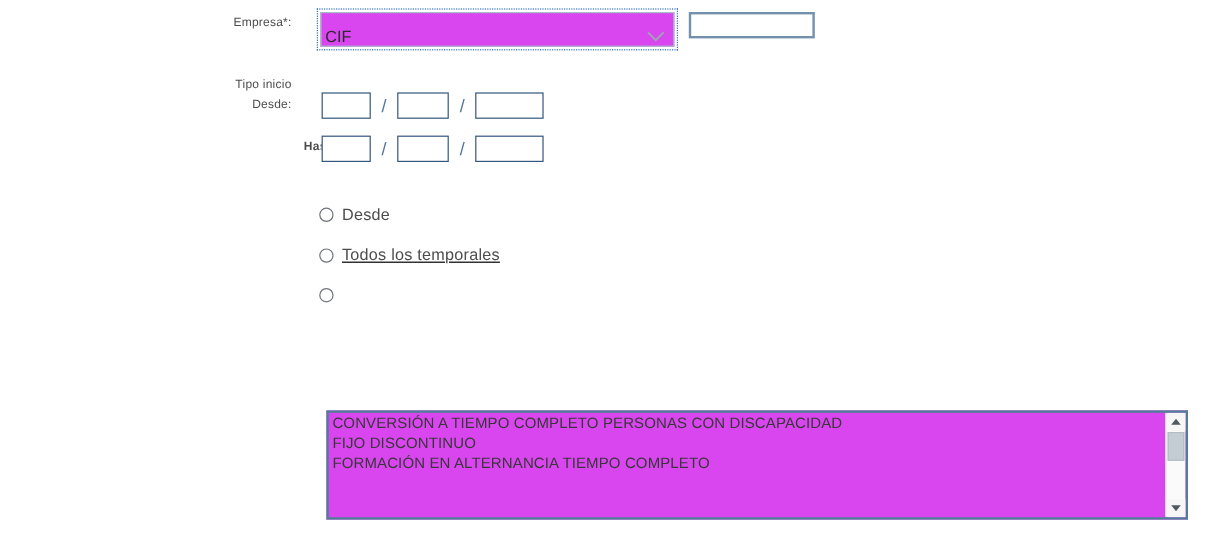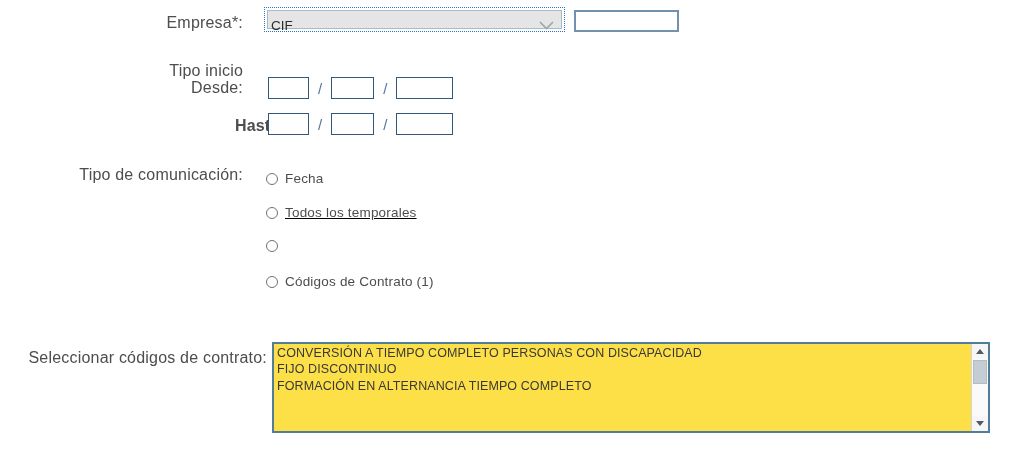--- a/index.html
+++ b/index.html
@@ -2,28 +2,28 @@
 <html><head>
 <meta charset="utf-8">
 <style>
   * { margin:0; padding:0; box-sizing:border-box; }
   html,body { background:#ffffff; }
   .screen {
     position:relative; width:1024px; height:451px; background:#ffffff;
     font-family:"Liberation Sans", sans-serif; overflow:hidden;
   }
   .lbl {
-    position:absolute; color:#4d4d4d; font-size:16px; text-align:right;
+    position:absolute; color:#4d4d4d; font-size:10px; text-align:right;
     letter-spacing:0.2px; white-space:nowrap;
   }
   
   #lbl-empresa { top:14px; right:781px; }
   .select-box {
-    position:absolute; left:267px; top:10px; width:295px; height:19px;
-    background:#e5e5e5; border:1px solid #a7bbc7;
+    position:absolute; left:267px; top:10px; width:295px; height:29px;
+    background:#d946ef; border:1px solid #a7bbc7;
     outline:1px dotted #2f6fc1; outline-offset:2px;
     display:flex; align-items:center; justify-content:space-between;
     padding:12px 7px 0 3px; cursor:default;
   }
   .select-box .val { font-size:13.5px; color:#2b2b2b; }
   .txt-input {
     position:absolute; border:2px solid #7191ac; background:#fff;
     font-family:"Liberation Sans", sans-serif; font-size:13px; color:#333;
     padding:0 3px;
   }
@@ -51,21 +51,21 @@
   #radio-row-2 { top:240px; } #radio-row-3 { top:274px; }
   .radio-circle {
     width:12px; height:12px; border:1px solid #6f737a; border-radius:50%;
     background:#fff; flex:0 0 auto;
   }
   .radio-label { font-size:13.5px; color:#4d4d4d; letter-spacing:0.2px; }
   
   #lbl-codigos { top:349px; right:757px; }
   .listbox {
     position:absolute; left:272px; top:342px; width:718px; height:91px;
-    border:2px solid #527d99; background:#fde047; overflow:hidden;
+    border:2px solid #527d99; background:#d946ef; overflow:hidden;
   }
   .options {
     position:absolute; left:0; top:1px; right:17px; bottom:0; overflow:hidden;
   }
   .option {
     font-size:12.5px; color:#383838; line-height:16.4px; white-space:nowrap;
     padding-left:3px; letter-spacing:0.1px; cursor:default;
   }
   .scrollbar {
     position:absolute; top:0; right:0; width:17px; height:100%;
@@ -124,39 +124,33 @@
   <div class="lbl" id="lbl-hasta">Hasta:</div>
 
   <div class="date-row" id="row-hasta">
     <input class="date-input d-sm" type="text" value="" style="">
     <span class="slash">/</span>
     <input class="date-input d-md" type="text" value="" style="">
     <span class="slash">/</span>
     <input class="date-input d-lg" type="text" value="" style="">
   </div>
 
-  <div class="lbl" id="lbl-tipo">Tipo de comunicación:</div>
 
   <div class="radio-row" id="radio-row-0">
     <span class="radio-circle"></span>
-    <span class="radio-label">Fecha</span>
+    <span class="radio-label">Desde</span>
   </div>
   <div class="radio-row" id="radio-row-1">
     <span class="radio-circle"></span>
     <span class="radio-label">Todos los temporales</span>
   </div>
   <div class="radio-row" id="radio-row-2">
     <span class="radio-circle"></span>
   </div>
-  <div class="radio-row" id="radio-row-3">
-    <span class="radio-circle"></span>
-    <span class="radio-label">Códigos de Contrato (1)</span>
-  </div>
 
-  <div class="lbl" id="lbl-codigos">Seleccionar códigos de contrato:</div>
 
   <div class="listbox">
     <div class="options">
       <div class="option">CONVERSIÓN A TIEMPO COMPLETO PERSONAS CON DISCAPACIDAD</div>
       <div class="option">FIJO DISCONTINUO</div>
       <div class="option">FORMACIÓN EN ALTERNANCIA TIEMPO COMPLETO</div>
     </div>
     <div class="scrollbar">
       <div class="sb-btn sb-up">
         <span class="tri-up"></span>

